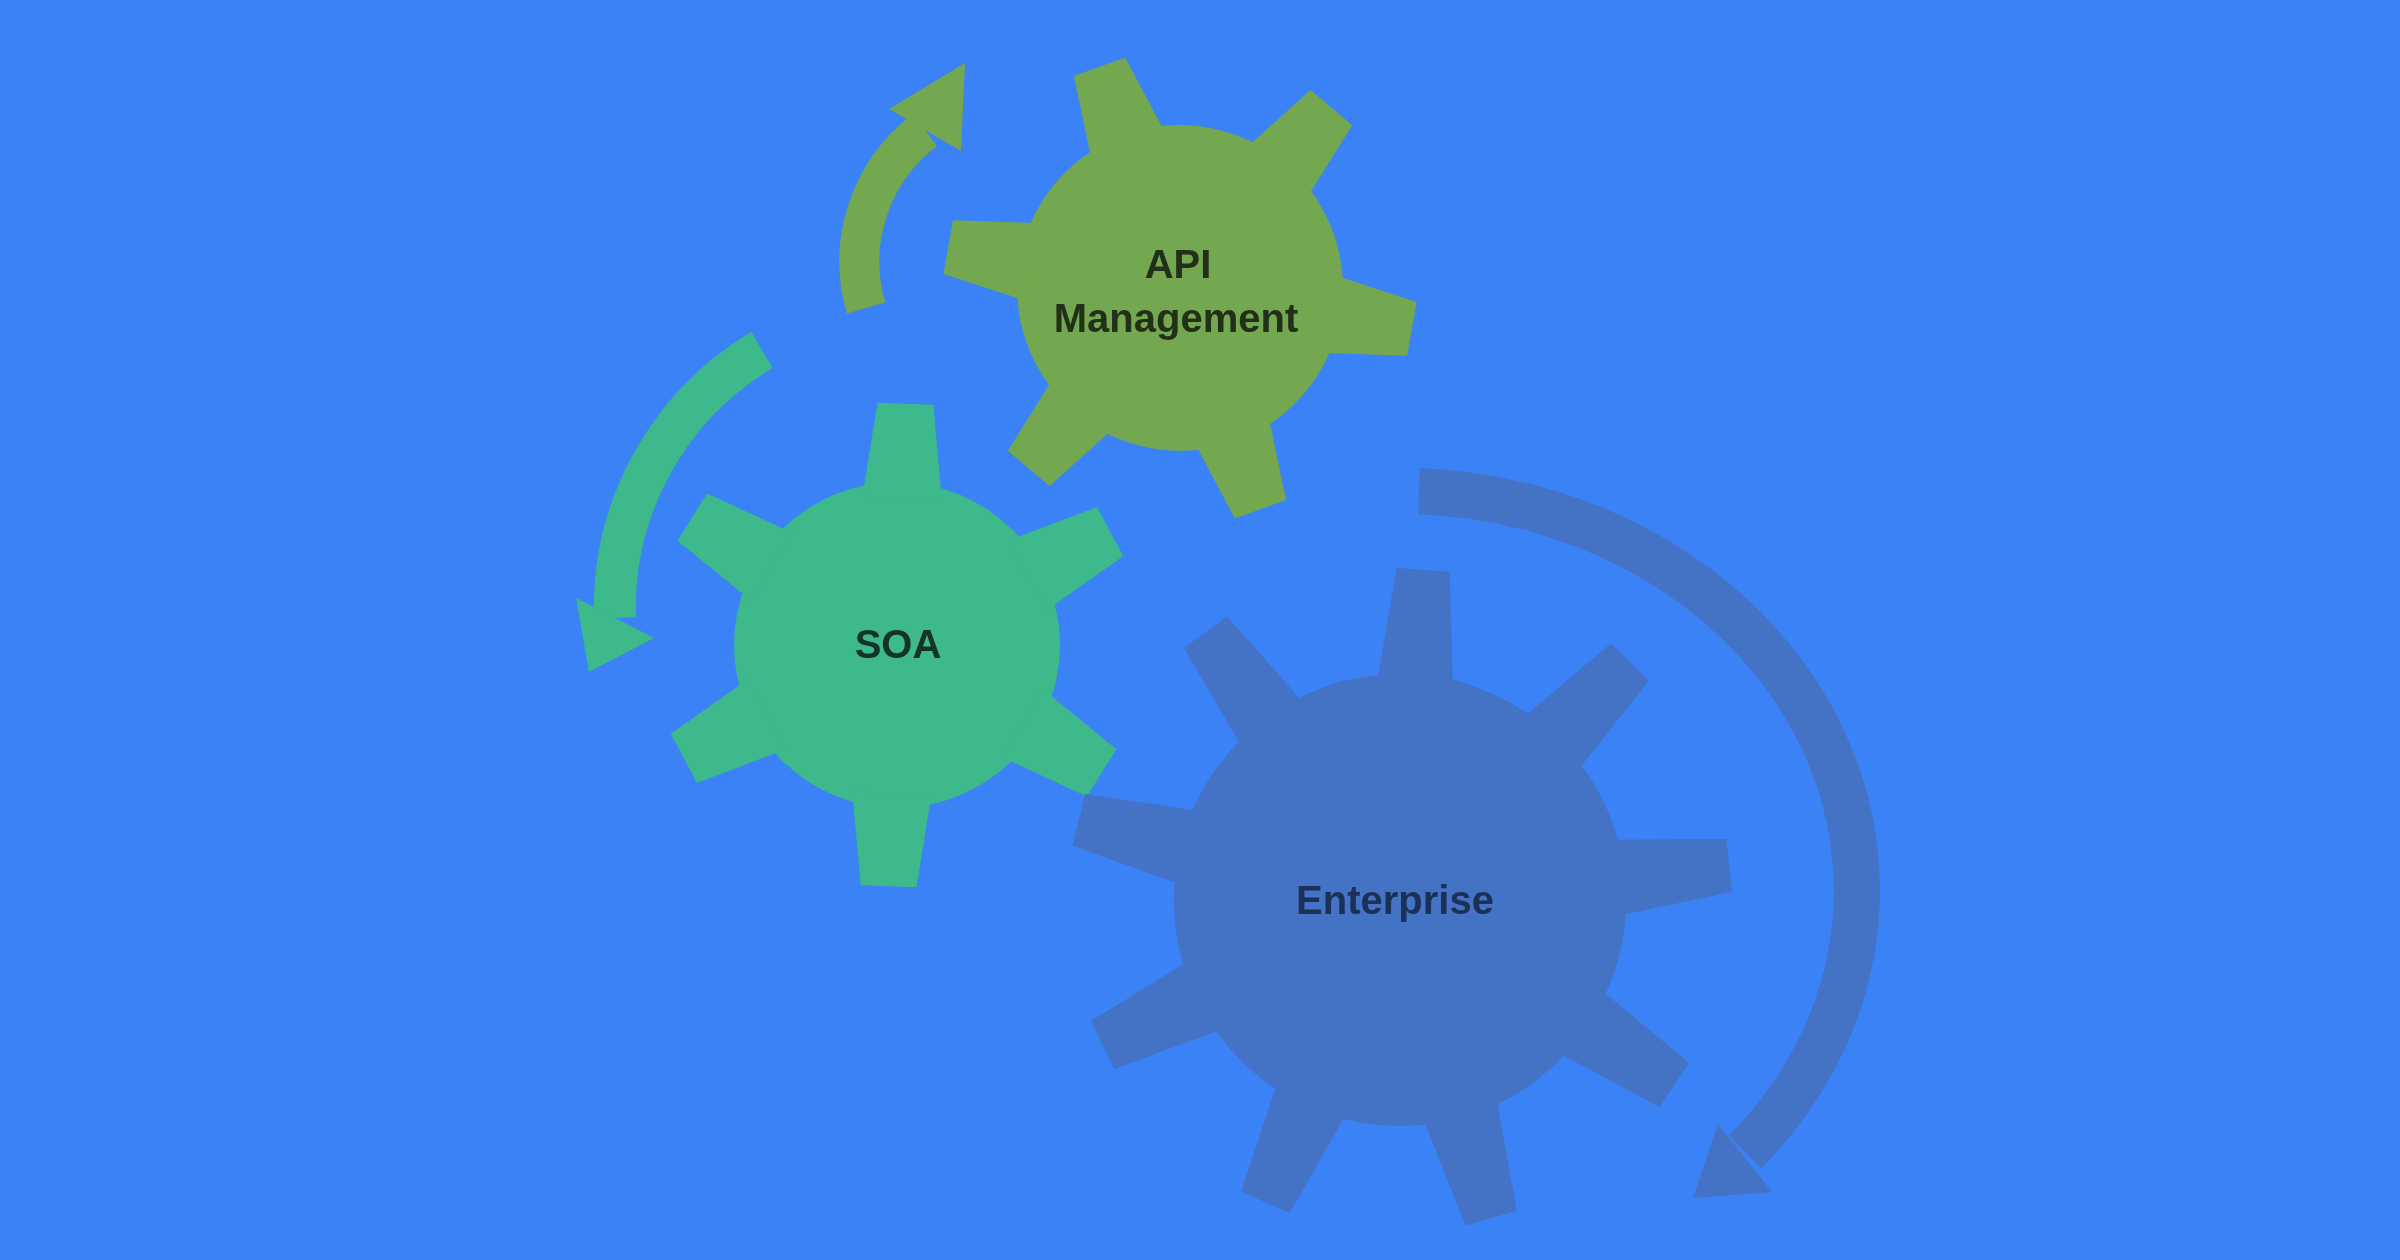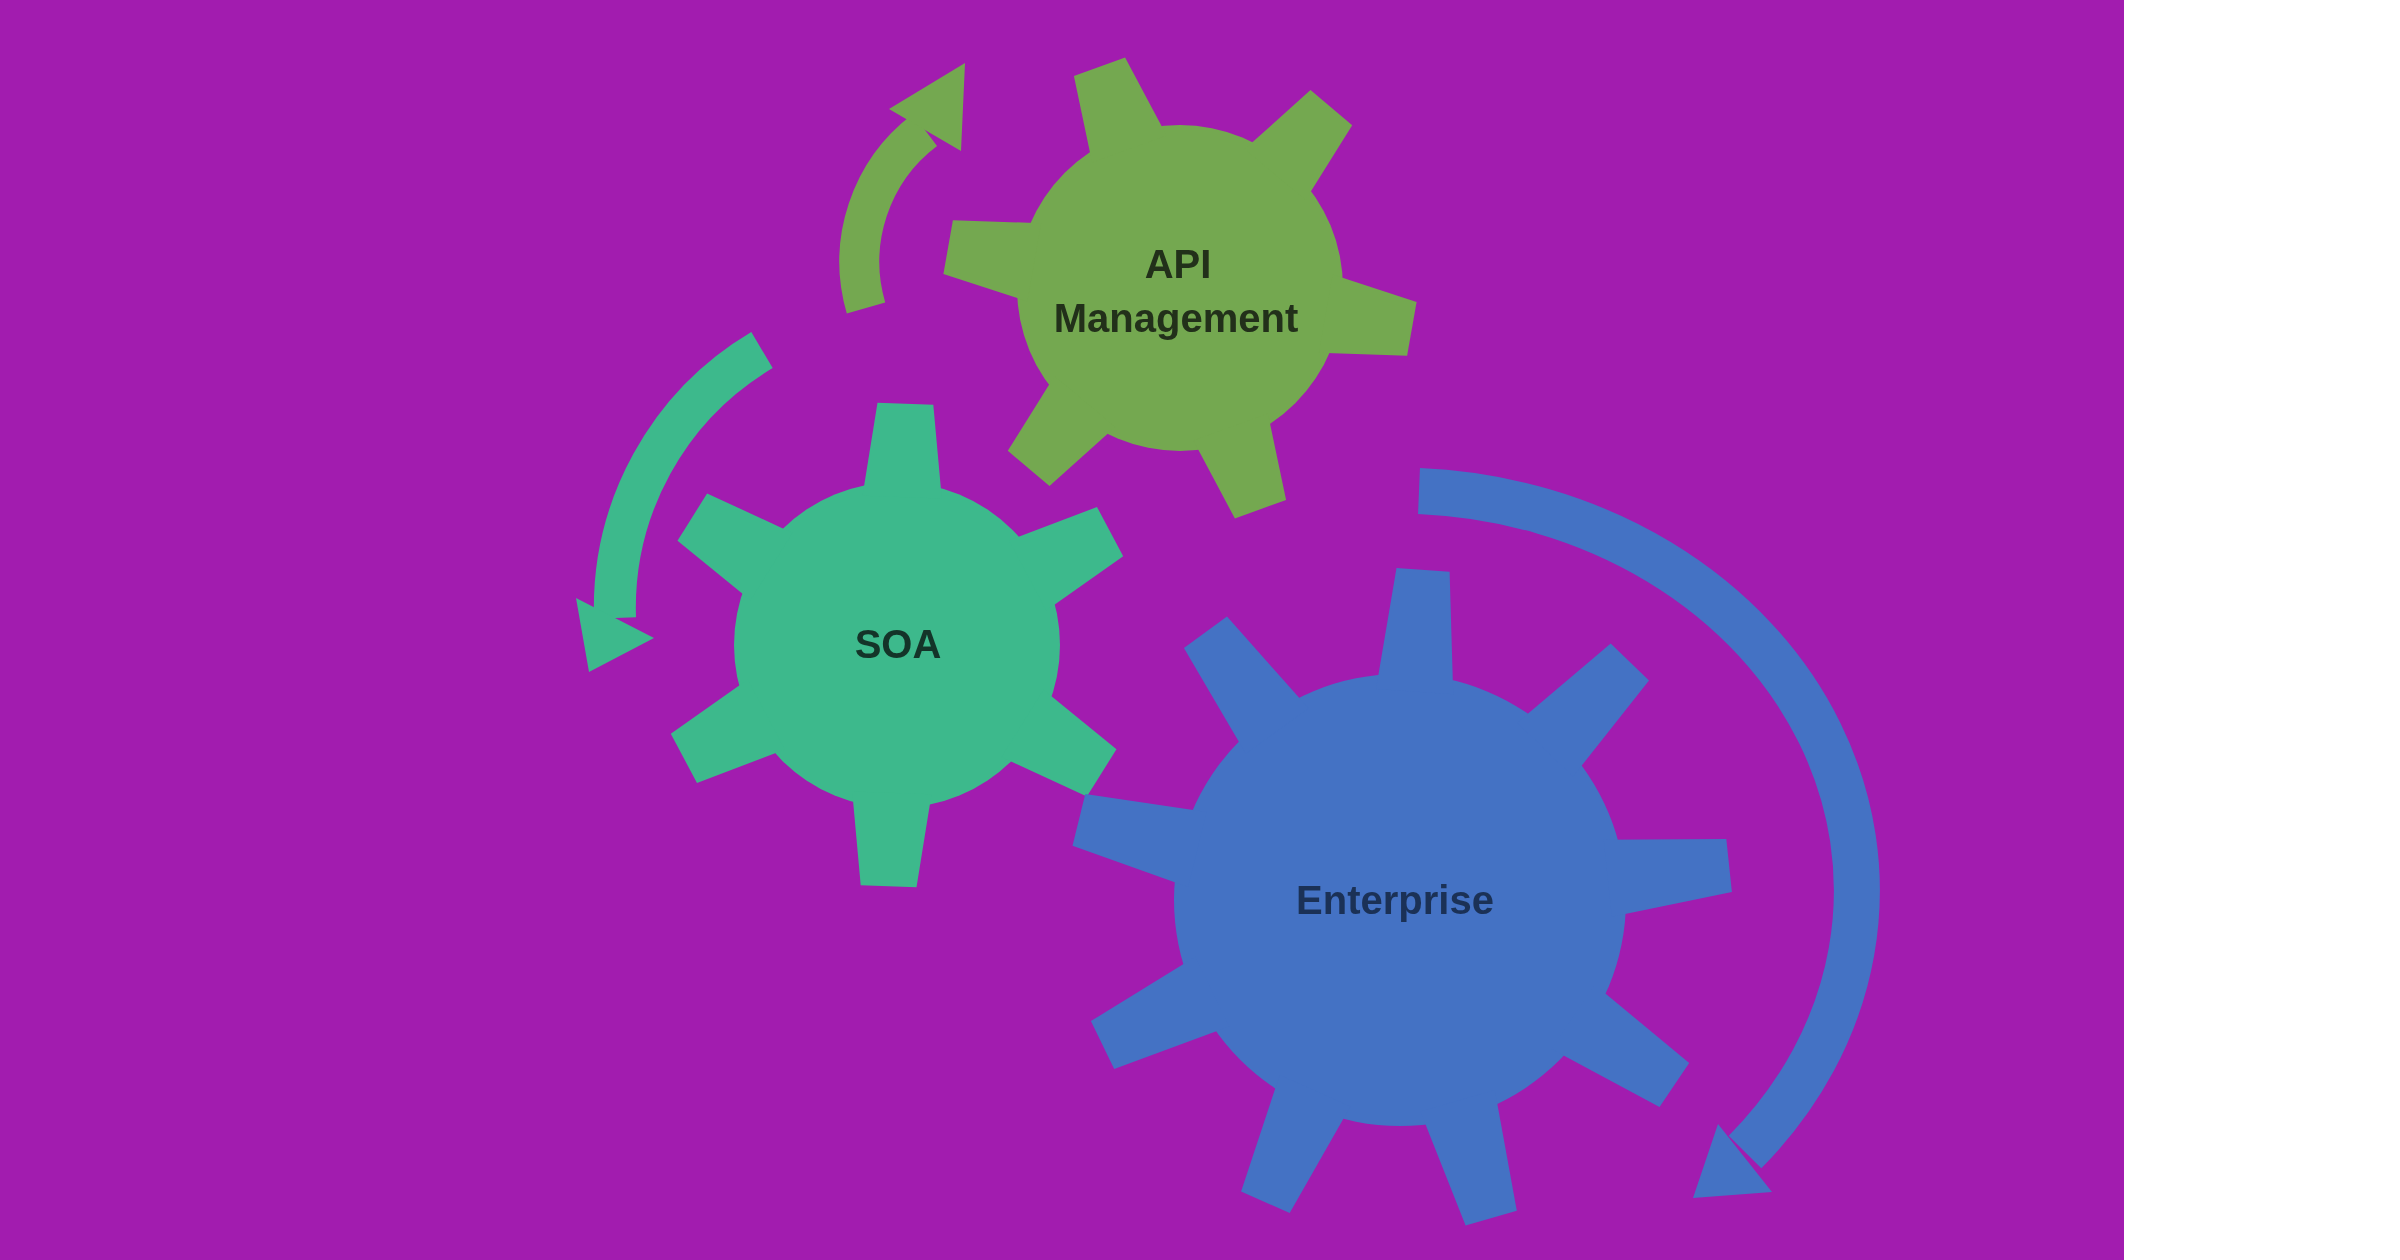--- a/index.html
+++ b/index.html
@@ -2,23 +2,23 @@
 <html><head>
 <meta charset="utf-8">
 <style>
   html, body {
     margin: 0;
     padding: 0;
     background: #ffffff;
   }
   .canvas {
     position: relative;
-    width: 2124px;
+    width: 2400px;
     height: 1260px;
-    background: #a21caf;
+    background: #3b82f6;
     overflow: hidden;
     font-family: "Liberation Sans", sans-serif;
   }
   svg text {
     font-family: "Liberation Sans", "DejaVu Sans", sans-serif;
     font-weight: 700;
     text-anchor: middle;
   }
   .gear-label-large { font-size: 40px; }
 </style>

